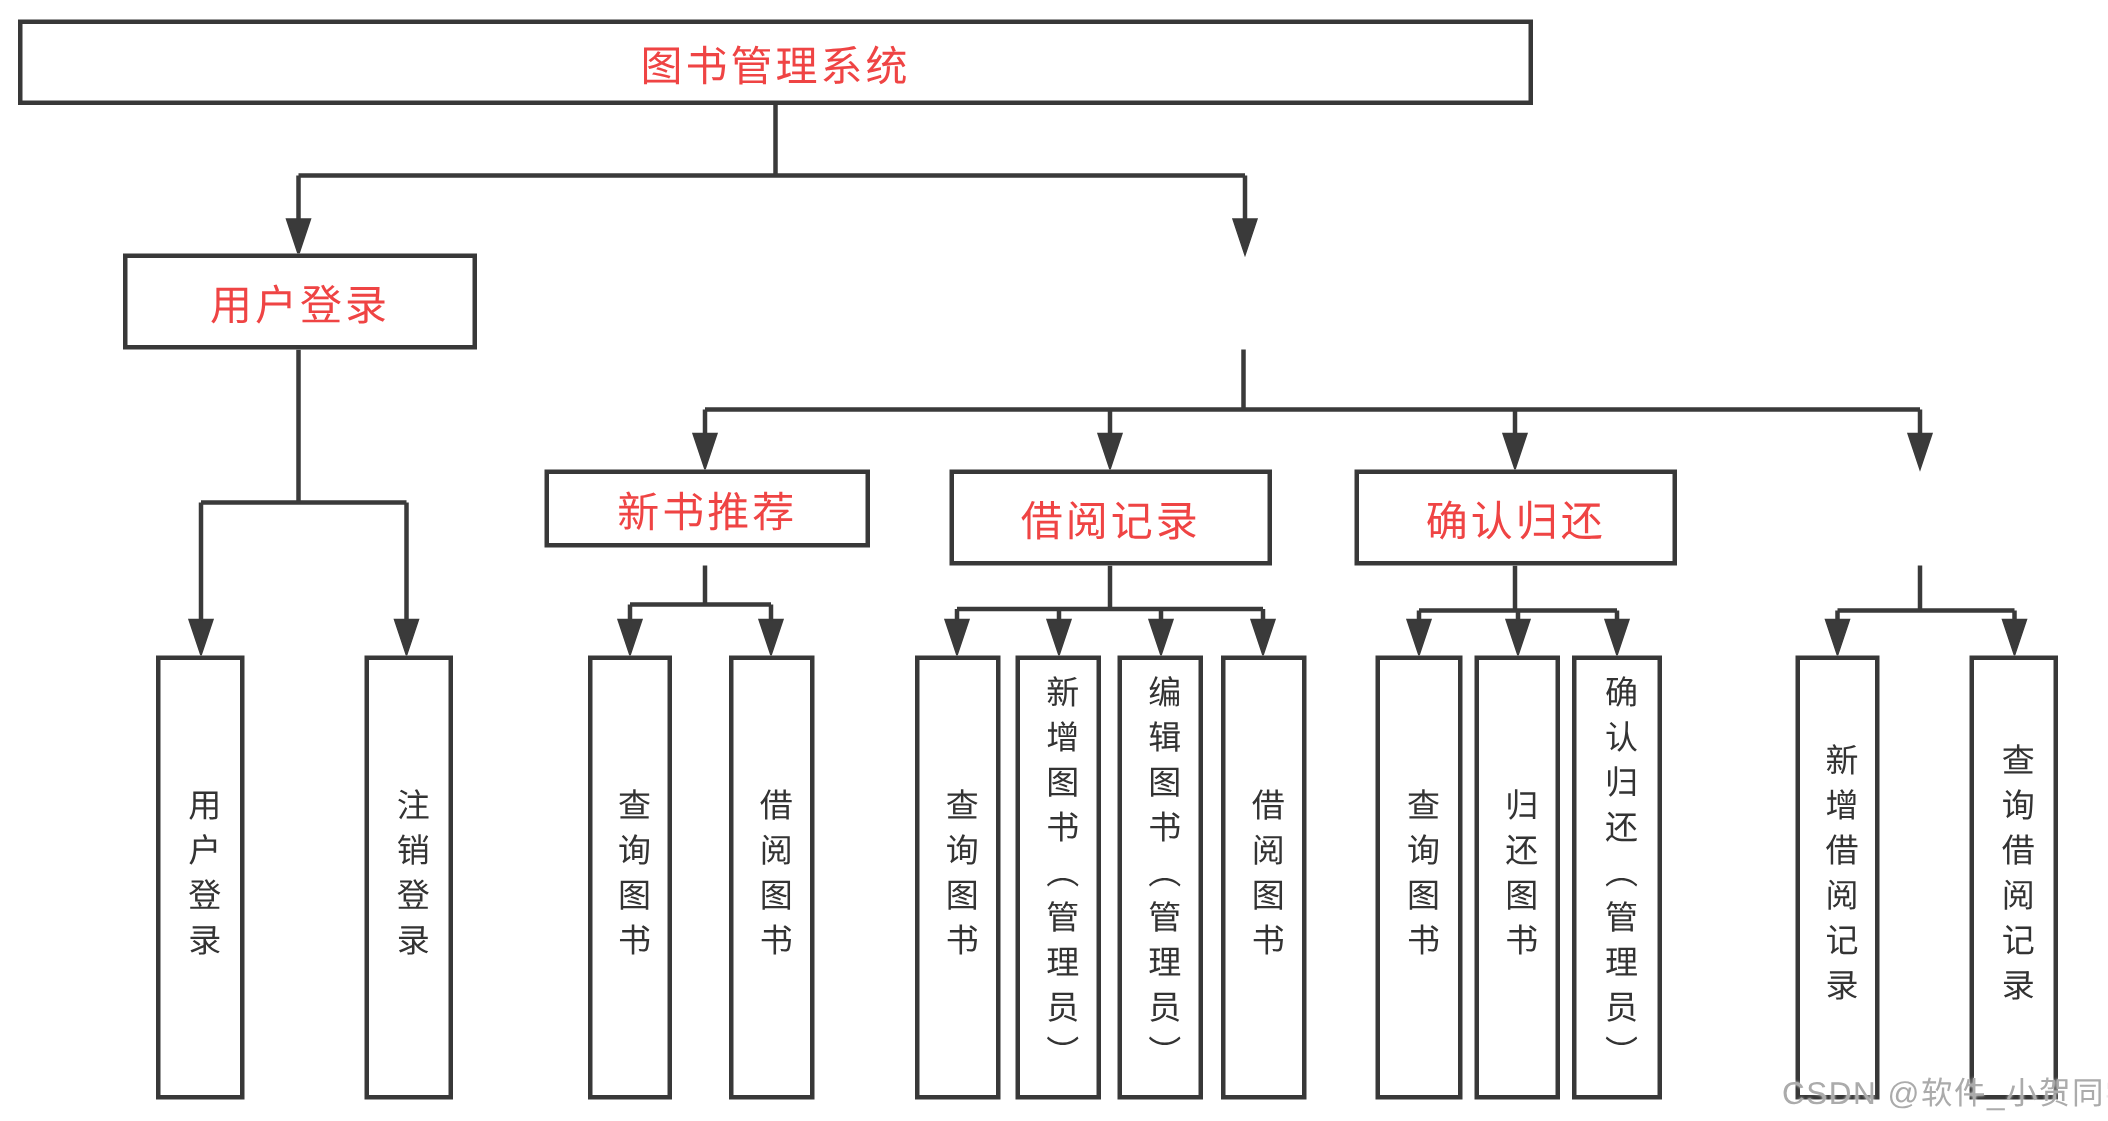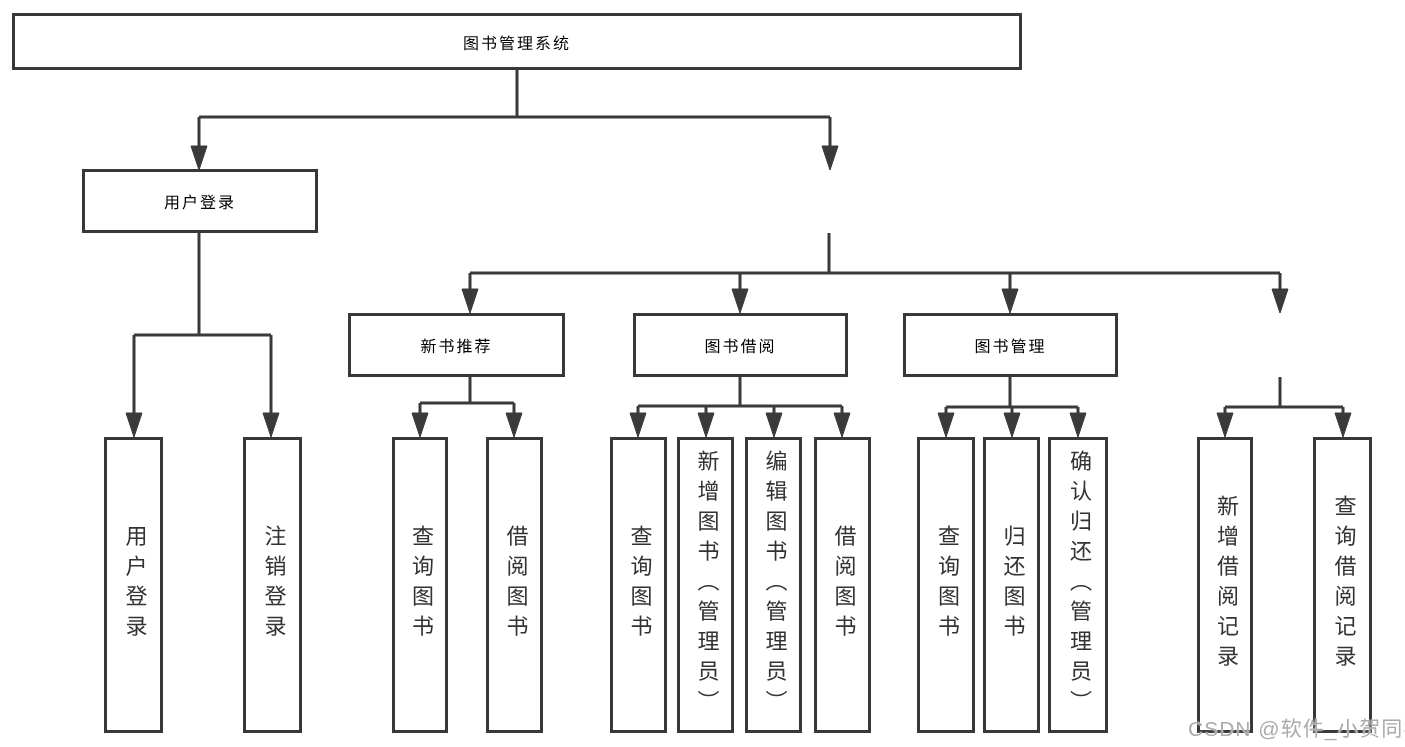--- a/index.html
+++ b/index.html
@@ -33,38 +33,38 @@
   .box {
     position: absolute;
     box-sizing: border-box;
     border: 3px solid #383838;
     background: #ffffff;
     display: flex;
     align-items: center;
     justify-content: center;
   }
   .h-label {
-    font-size: 16px;
-    color: #000000;
+    font-size: 28px;
+    color: #ef4444;
     letter-spacing: 2px;
     white-space: nowrap;
   }
   .v-label {
     writing-mode: vertical-rl;
     font-size: 22px;
     color: #333333;
     letter-spacing: 8px;
     line-height: 1;
     white-space: nowrap;
   }
   
   .n-root      { left: 12px;   top: 13px;  width: 1010px; height: 57px; }
   .n-userlogin { left: 82px;   top: 169px; width: 236px;  height: 64px; }
   .n-bookmgmt  { left: 712px;  top: 169px; width: 233px;  height: 64px; }
-  .n-newbooks  { left: 348px;  top: 313px; width: 217px;  height: 64px; }
+  .n-newbooks  { left: 363px;  top: 313px; width: 217px;  height: 52px; }
   .n-borrow    { left: 633px;  top: 313px; width: 215px;  height: 64px; }
   .n-current   { left: 903px;  top: 313px; width: 215px;  height: 64px; }
   .n-records   { left: 1172px; top: 313px; width: 216px;  height: 64px; }
   .leaf        { top: 437px; height: 296px; }
   .n-login     { left: 104px;  width: 59px; }
   .n-logout    { left: 243px;  width: 59px; }
   .n-nbquery   { left: 392px;  width: 56px; }
   .n-nbborrow  { left: 486px;  width: 57px; }
   .n-bwquery   { left: 610px;  width: 57px; }
   .n-bwadd     { left: 677px;  width: 57px; }
@@ -172,24 +172,24 @@
   </div>
 
   <div class="box n-userlogin">
     <span class="h-label">用户登录</span>
   </div>
 
   <div class="box n-newbooks">
     <span class="h-label">新书推荐</span>
   </div>
   <div class="box n-borrow">
-    <span class="h-label">图书借阅</span>
+    <span class="h-label">借阅记录</span>
   </div>
   <div class="box n-current">
-    <span class="h-label">图书管理</span>
+    <span class="h-label">确认归还</span>
   </div>
 
   <div class="box leaf n-login">
     <span class="v-label">用户登录</span>
   </div>
   <div class="box leaf n-logout">
     <span class="v-label">注销登录</span>
   </div>
   <div class="box leaf n-nbquery">
     <span class="v-label">查询图书</span>

